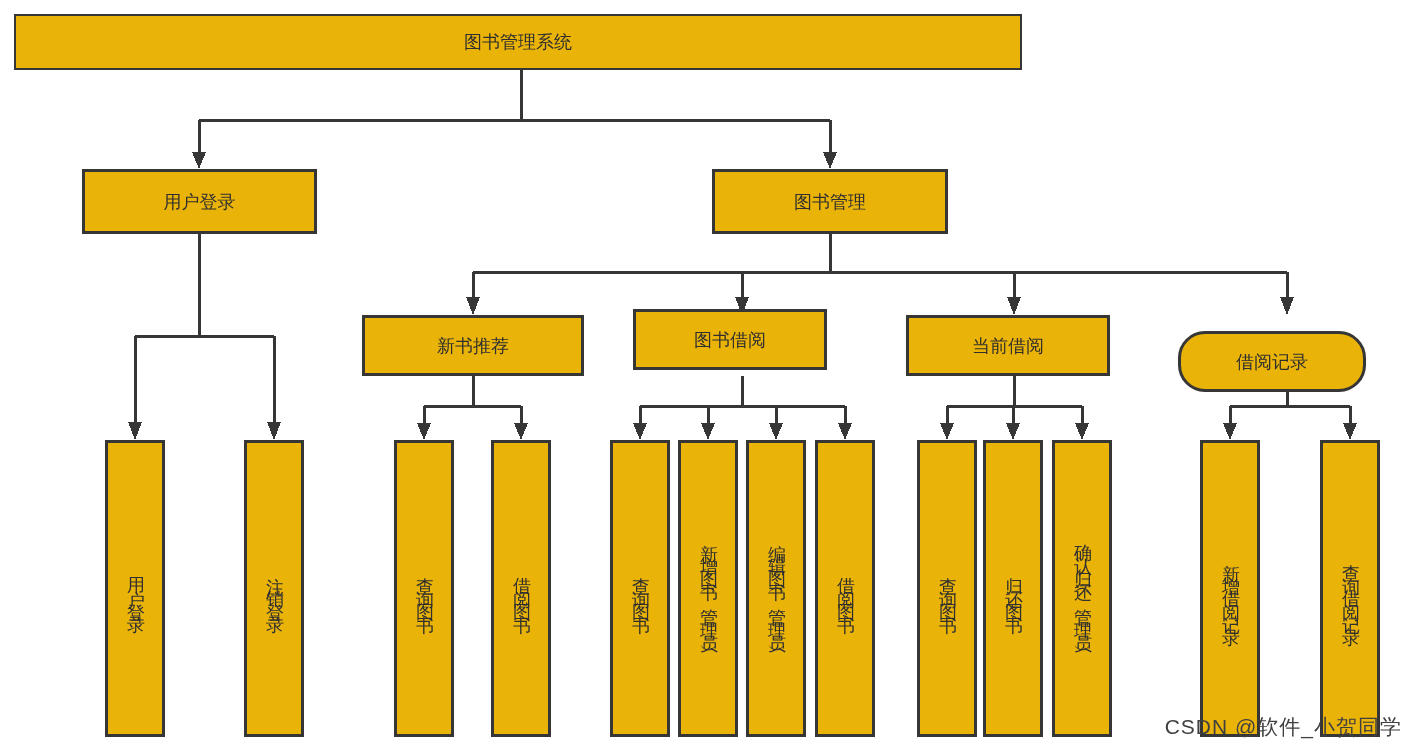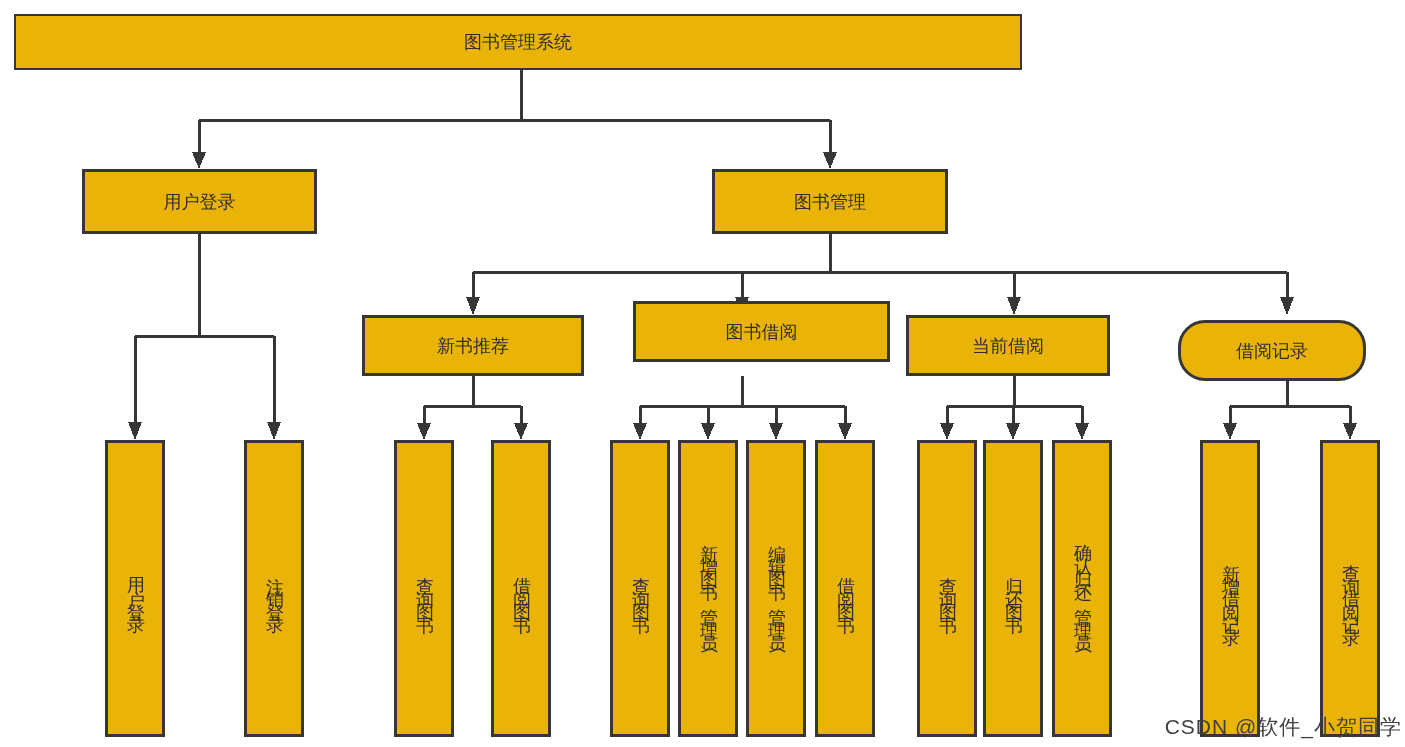--- a/index.html
+++ b/index.html
@@ -93,27 +93,27 @@
   <div class="node" style="left:82px;top:169px;width:235px;height:65px;">
     <span>用户登录</span>
   </div>
   <div class="node" style="left:712px;top:169px;width:236px;height:65px;">
     <span>图书管理</span>
   </div>
 
   <div class="node" style="left:362px;top:315px;width:222px;height:61px;justify-content:center;">
     <span>新书推荐</span>
   </div>
-  <div class="node" style="left:633px;top:301px;width:257px;height:61px;text-align:center;">
+  <div class="node" style="left:633px;top:309px;width:194px;height:61px;text-align:center;">
     <span>图书借阅</span>
   </div>
   <div class="node" style="left:906px;top:315px;width:204px;height:61px;">
     <span>当前借阅</span>
   </div>
-  <div class="node" style="left:1178px;top:320px;width:188px;height:61px;border-radius:27px;">
+  <div class="node" style="left:1178px;top:331px;width:188px;height:61px;border-radius:27px;">
     <span>借阅记录</span>
   </div>
 
   <div class="node" style="left:105px;top:440px;width:60px;height:297px;">
     <span class="vtext">用户登录</span>
   </div>
   <div class="node" style="left:244px;top:440px;width:60px;height:297px;">
     <span class="vtext">注销登录</span>
   </div>
 

